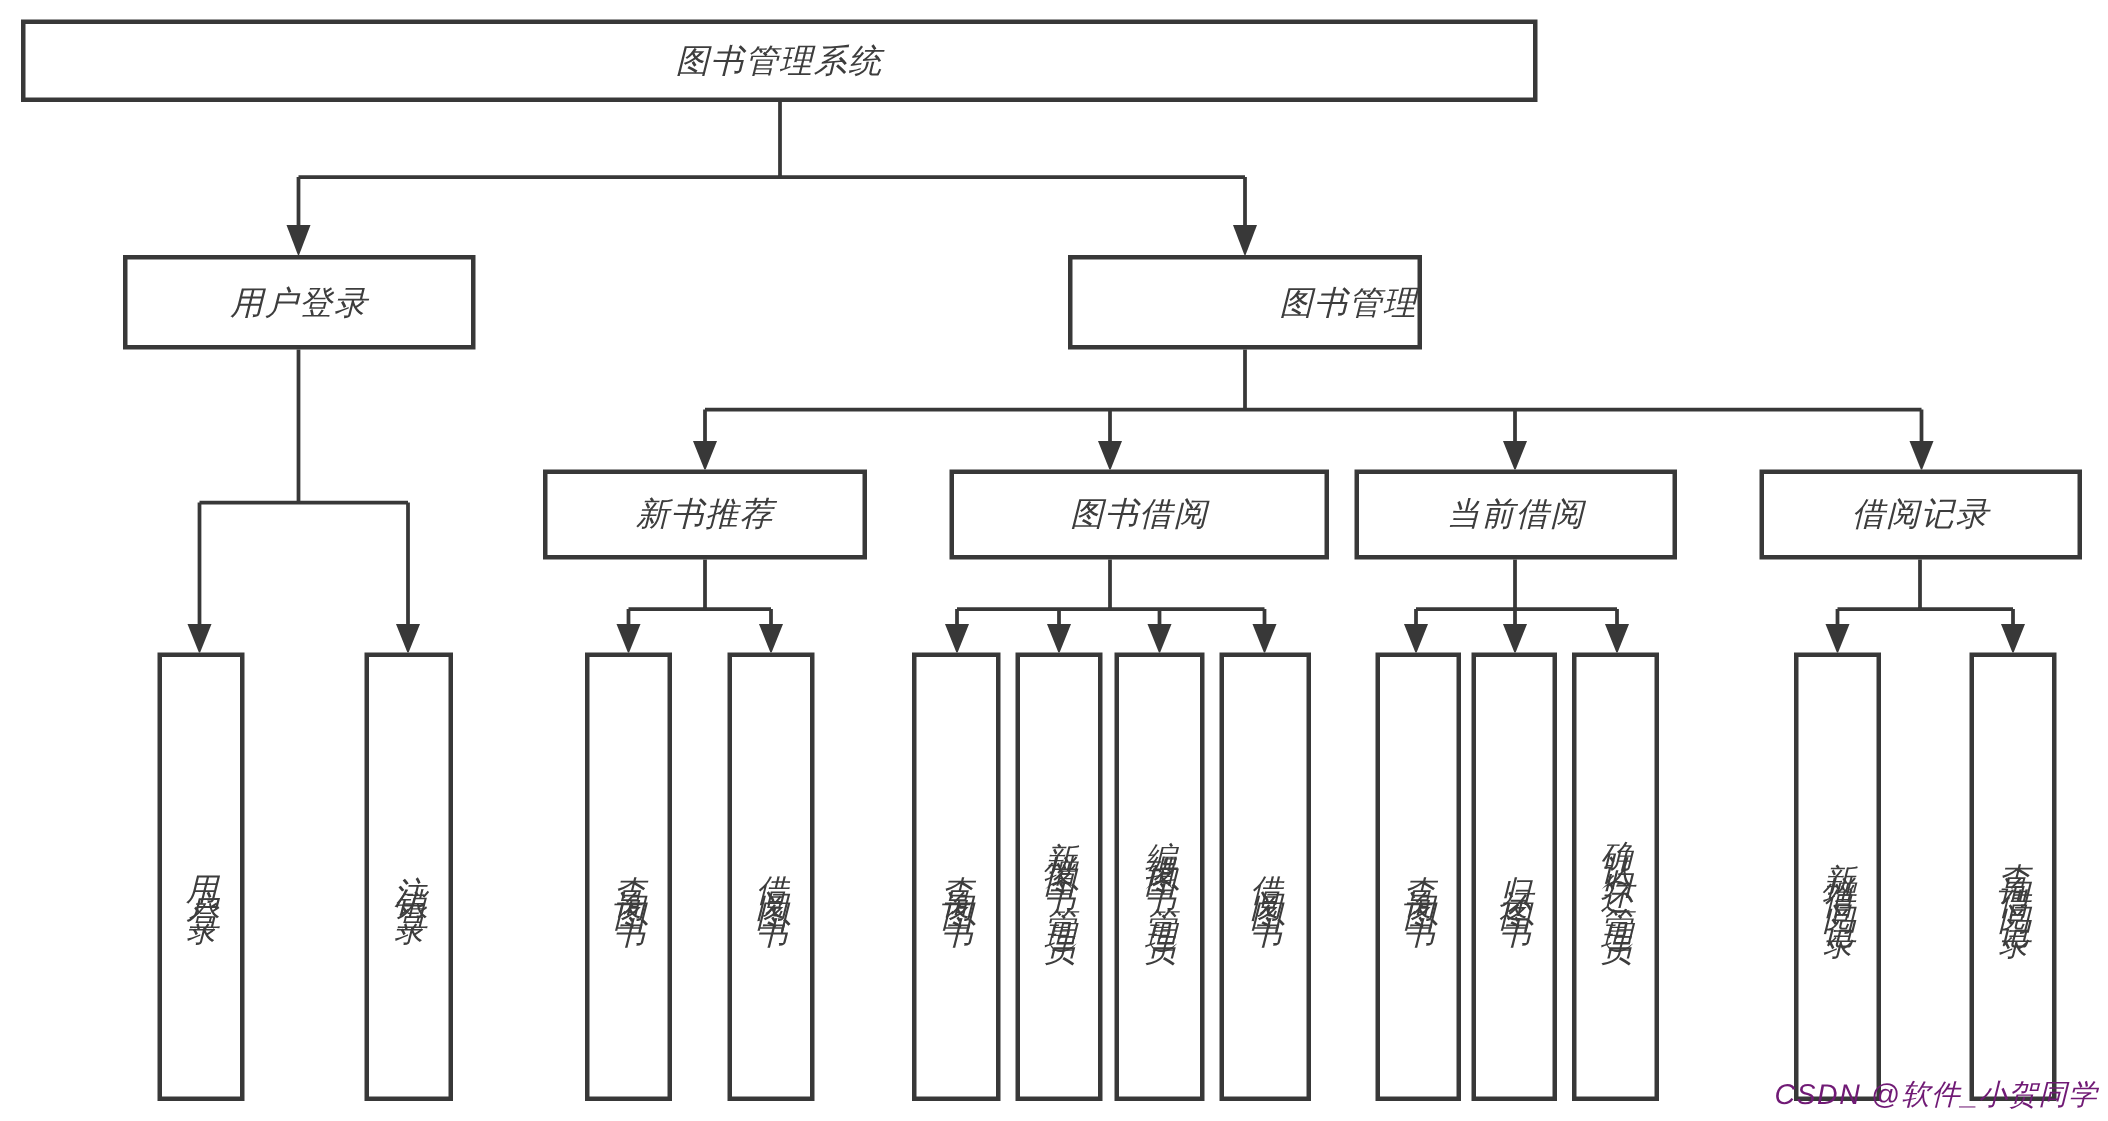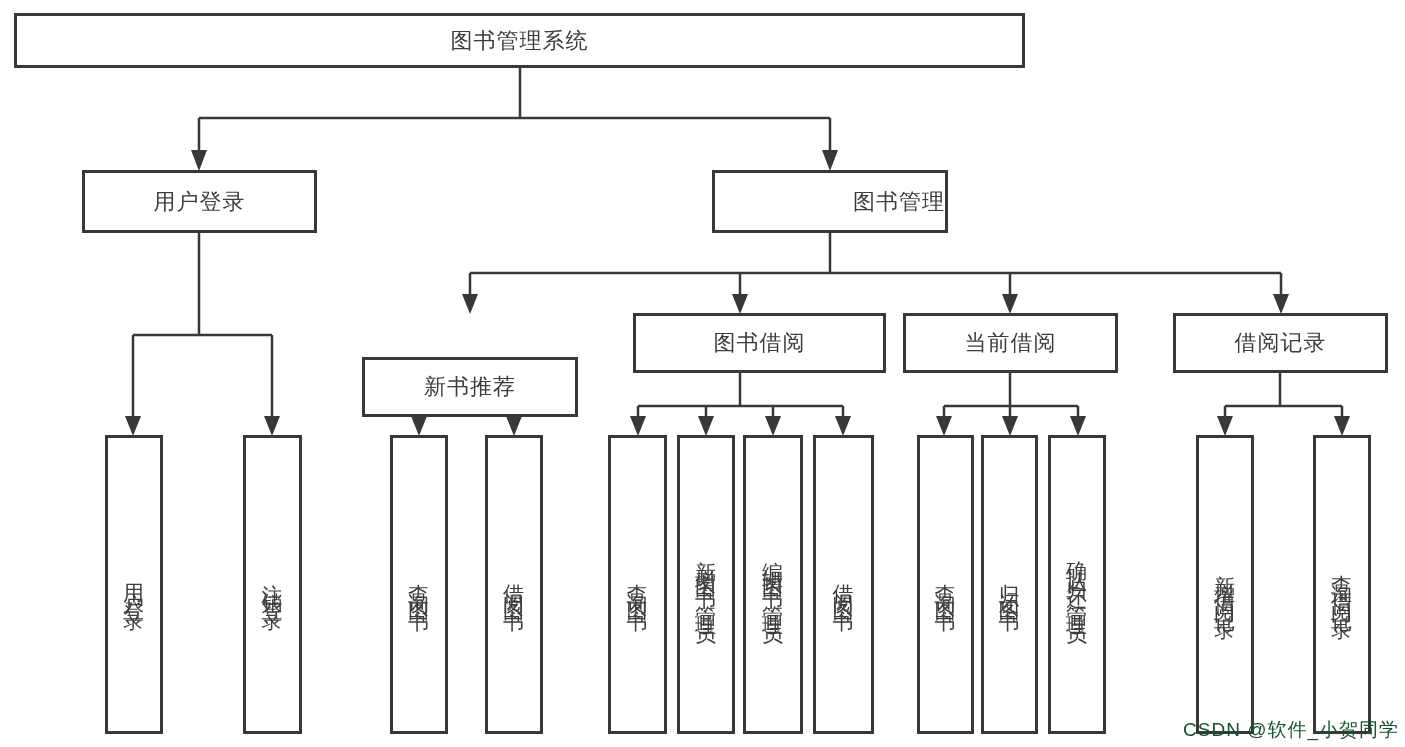--- a/index.html
+++ b/index.html
@@ -3,20 +3,21 @@
 <meta charset="utf-8">
 <style>
   html, body { margin: 0; padding: 0; background: #ffffff; }
   .canvas {
     position: relative;
     width: 1405px;
     height: 747px;
     background: #ffffff;
     font-family: "Liberation Sans", "DejaVu Sans", sans-serif;
     overflow: hidden;
+    font-style: italic;
   }
   svg.connectors { position: absolute; left: 0; top: 0; }
   .hnode {
     position: absolute;
     box-sizing: border-box;
     background: #ffffff;
     border: 3px solid #383838;
     display: flex;
     align-items: center;
     justify-content: center;
@@ -43,21 +44,21 @@
     letter-spacing: 9px;
     color: #3d3d3d;
     line-height: 1;
   }
   .watermark {
     position: absolute;
     right: 6px;
     bottom: 4px;
     font-size: 19px;
     letter-spacing: 1px;
-    color: #14532d;
+    color: #701a75;
     white-space: nowrap;
   }
 </style>
 </head>
 <body>
 
 <div class="canvas">
 
   <svg class="connectors" width="1405" height="747" viewBox="0 0 1405 747">
 
@@ -106,21 +107,21 @@
     <span>图书管理系统</span>
   </div>
 
   <div class="hnode" style="left:82px; top:170px; width:235px; height:63px;">
     <span>用户登录</span>
   </div>
   <div class="hnode" style="left:712px; top:170px; width:236px; height:63px;justify-content:flex-end;">
     <span>图书管理</span>
   </div>
 
-  <div class="hnode" style="left:362px; top:313px; width:216px; height:60px;margin-top:44px;">
+  <div class="hnode" style="left:362px; top:313px; width:216px; height:60px;">
     <span>新书推荐</span>
   </div>
   <div class="hnode" style="left:633px; top:313px; width:253px; height:60px;">
     <span>图书借阅</span>
   </div>
   <div class="hnode" style="left:903px; top:313px; width:215px; height:60px;text-align:center;">
     <span>当前借阅</span>
   </div>
   <div class="hnode" style="left:1173px; top:313px; width:215px; height:60px;">
     <span>借阅记录</span>

